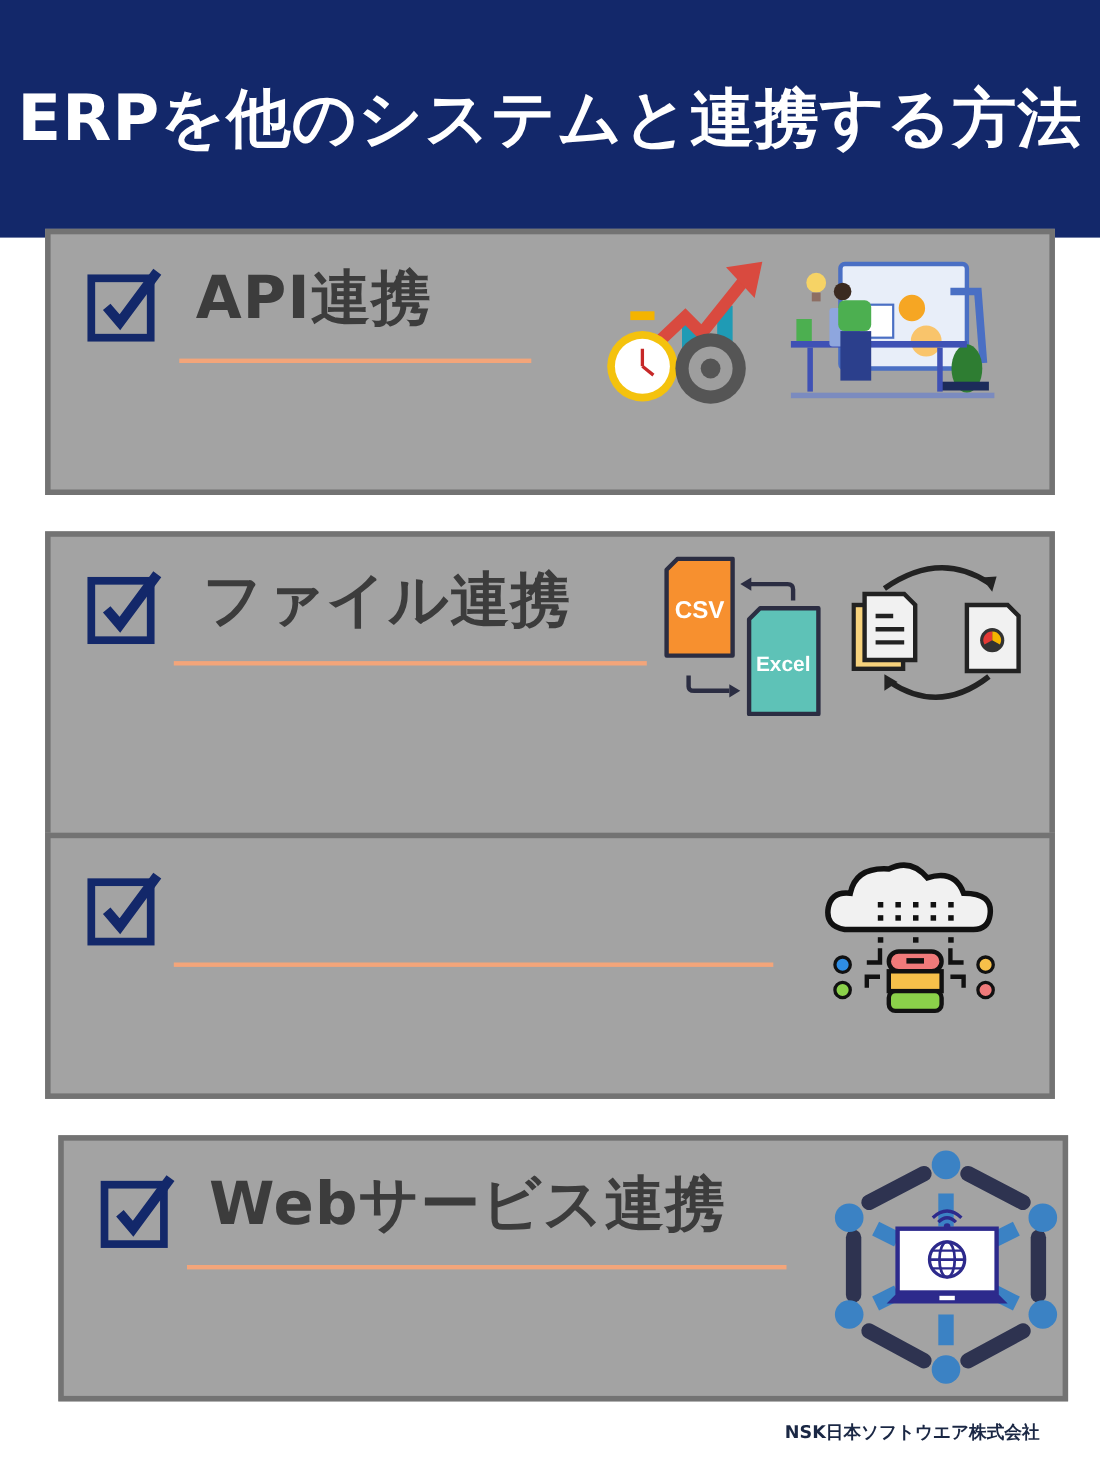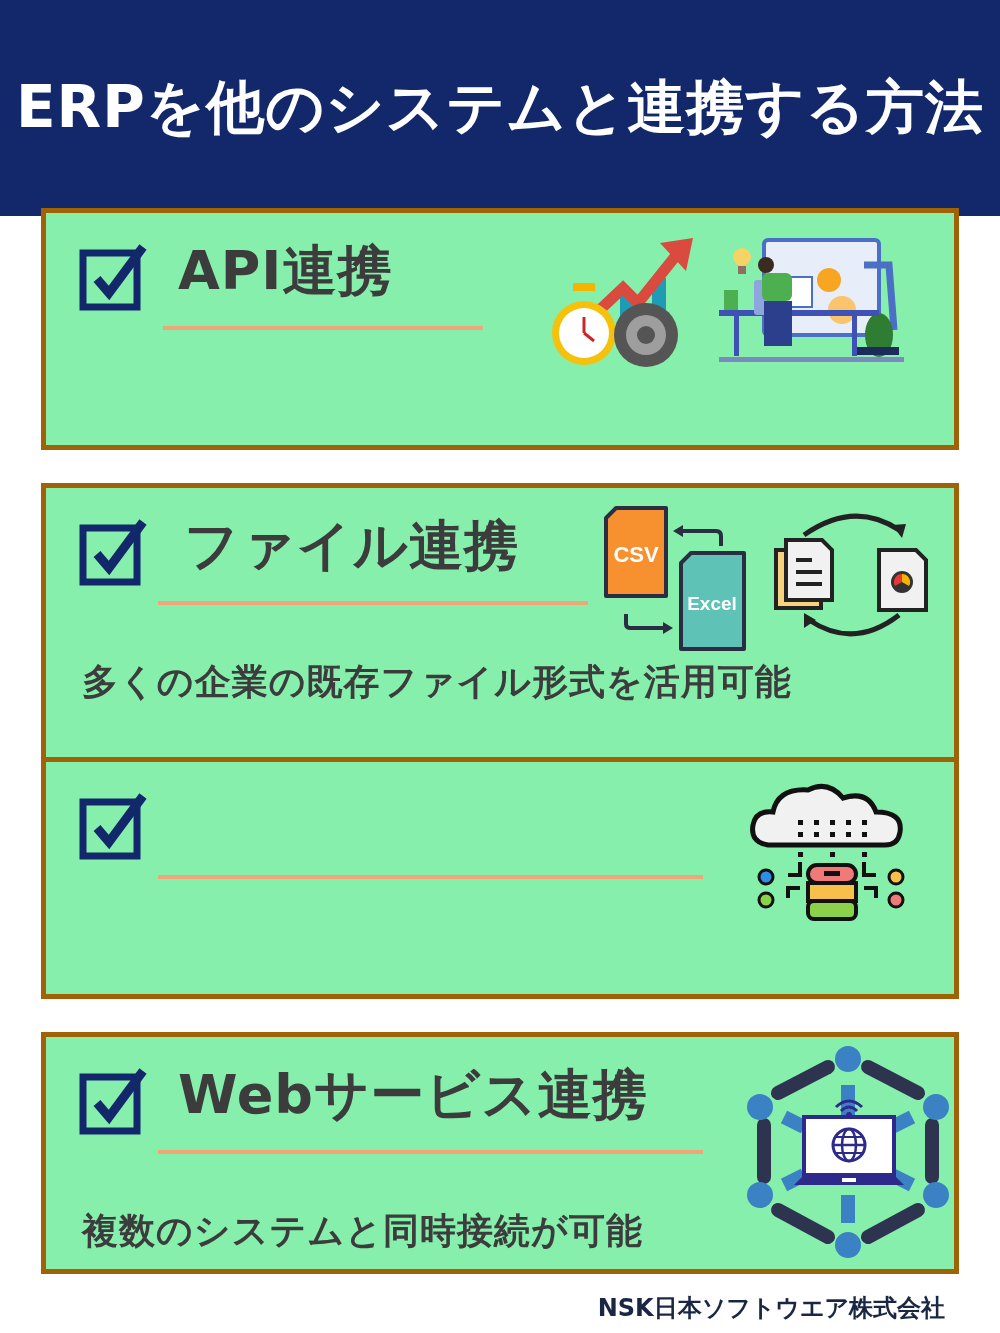--- a/index.html
+++ b/index.html
@@ -11,45 +11,45 @@
     background: #13286a;
     display: flex; align-items: center; justify-content: center;
   }
   .header-title {
     color: #ffffff; font-size: 58px; font-weight: bold; letter-spacing: 1px;
     white-space: nowrap;
   }
 
   .card {
     position: absolute; left: 41px; width: 918px;
-    border: 5px solid #a16207; background: #86efac;
+    border: 5px solid #737373; background: #a3a3a3;
   }
   .card-1 { top: 208px; height: 242px; }
   .card-2 { top: 483px; height: 310px; padding-left: 41px; }
   .card-3 { top: 757px; height: 242px; }
-  .card-4 { top: 1032px; height: 242px; }
+  .card-4 { top: 1032px; height: 242px; margin-left: 12px; }
 
   .check {
     position: absolute; left: 33px; top: 28px; width: 70px; height: 70px;
   }
   .card-title {
     position: absolute; top: 22px; font-size: 54px; font-weight: bold; color: #3c3c3c;
     white-space: nowrap; letter-spacing: 1px;
   }
   .underline {
     position: absolute; height: 4px; background: #f3a57a; top: 113px;
   }
   .card-desc {
     position: absolute; left: 36px; top: 170px; font-size: 36px; font-weight: bold; color: #3c3c3c;
     white-space: nowrap; letter-spacing: 1px;
   }
   .illus { position: absolute; }
 
   .footer {
-    position: absolute; right: 55px; top: 1292px; font-size: 24px; font-weight: bold; color: #1a2744;
+    position: absolute; right: 55px; top: 1292px; font-size: 16px; font-weight: bold; color: #1a2744;
     white-space: nowrap;
   }
 </style>
 </head>
 <body>
 
 <div class="header">
   <div class="header-title">ERPを他のシステムと連携する方法</div>
 </div>
 
@@ -98,21 +98,20 @@
   </svg>
 </div>
 
 <div class="card card-2">
   <svg class="check" viewBox="0 0 70 70">
     <rect x="4" y="12" width="54" height="54" fill="none" stroke="#13286a" stroke-width="7"></rect>
     <polyline points="18,38 30,52 64,6" fill="none" stroke="#13286a" stroke-width="9" stroke-linejoin="miter"></polyline>
   </svg>
   <div class="card-title" style="left:138px">ファイル連携</div>
   <div class="underline" style="left:112px; width:430px"></div>
-  <div class="card-desc">多くの企業の既存ファイル形式を活用可能</div>
 
   <svg class="illus" style="left:555px; top:18px; width:150px; height:145px" viewBox="0 0 150 145">
     <path d="M5,12 L15,2 L65,2 L65,90 L5,90 Z" fill="#f7902f" stroke="#2b2d42" stroke-width="4" stroke-linejoin="round"></path>
     <text x="35" y="56" font-family="Liberation Sans, sans-serif" font-size="22" font-weight="bold" fill="#ffffff" text-anchor="middle">CSV</text>
     <path d="M80,57 L90,47 L143,47 L143,143 L80,143 Z" fill="#5ec2b7" stroke="#2b2d42" stroke-width="4" stroke-linejoin="round"></path>
     <text x="111" y="104" font-family="Liberation Sans, sans-serif" font-size="19" font-weight="bold" fill="#ffffff" text-anchor="middle">Excel</text>
     <path d="M120,40 L120,30 Q120,25 115,25 L80,25" fill="none" stroke="#2b2d42" stroke-width="4"></path>
     <polygon points="72,25 82,19 82,31" fill="#2b2d42"></polygon>
     <path d="M25,108 L25,118 Q25,122 30,122 L62,122" fill="none" stroke="#2b2d42" stroke-width="4"></path>
     <polygon points="72,122 62,116 62,128" fill="#2b2d42"></polygon>
@@ -172,21 +171,20 @@
   </svg>
 </div>
 
 <div class="card card-4">
   <svg class="check" viewBox="0 0 70 70">
     <rect x="4" y="12" width="54" height="54" fill="none" stroke="#13286a" stroke-width="7"></rect>
     <polyline points="18,38 30,52 64,6" fill="none" stroke="#13286a" stroke-width="9" stroke-linejoin="miter"></polyline>
   </svg>
   <div class="card-title" style="left:132px">Webサービス連携</div>
   <div class="underline" style="left:112px; width:545px"></div>
-  <div class="card-desc">複数のシステムと同時接続が可能</div>
 
   <svg class="illus" style="left:700px; top:8px; width:205px; height:215px" viewBox="0 0 205 215">
     <g stroke="#2e3350" stroke-width="14" stroke-linecap="round">
       <line x1="122" y1="22" x2="172" y2="48"></line>
       <line x1="82" y1="22" x2="32" y2="48"></line>
       <line x1="18" y1="80" x2="18" y2="132"></line>
       <line x1="186" y1="80" x2="186" y2="132"></line>
       <line x1="32" y1="165" x2="82" y2="192"></line>
       <line x1="172" y1="165" x2="122" y2="192"></line>
     </g>

